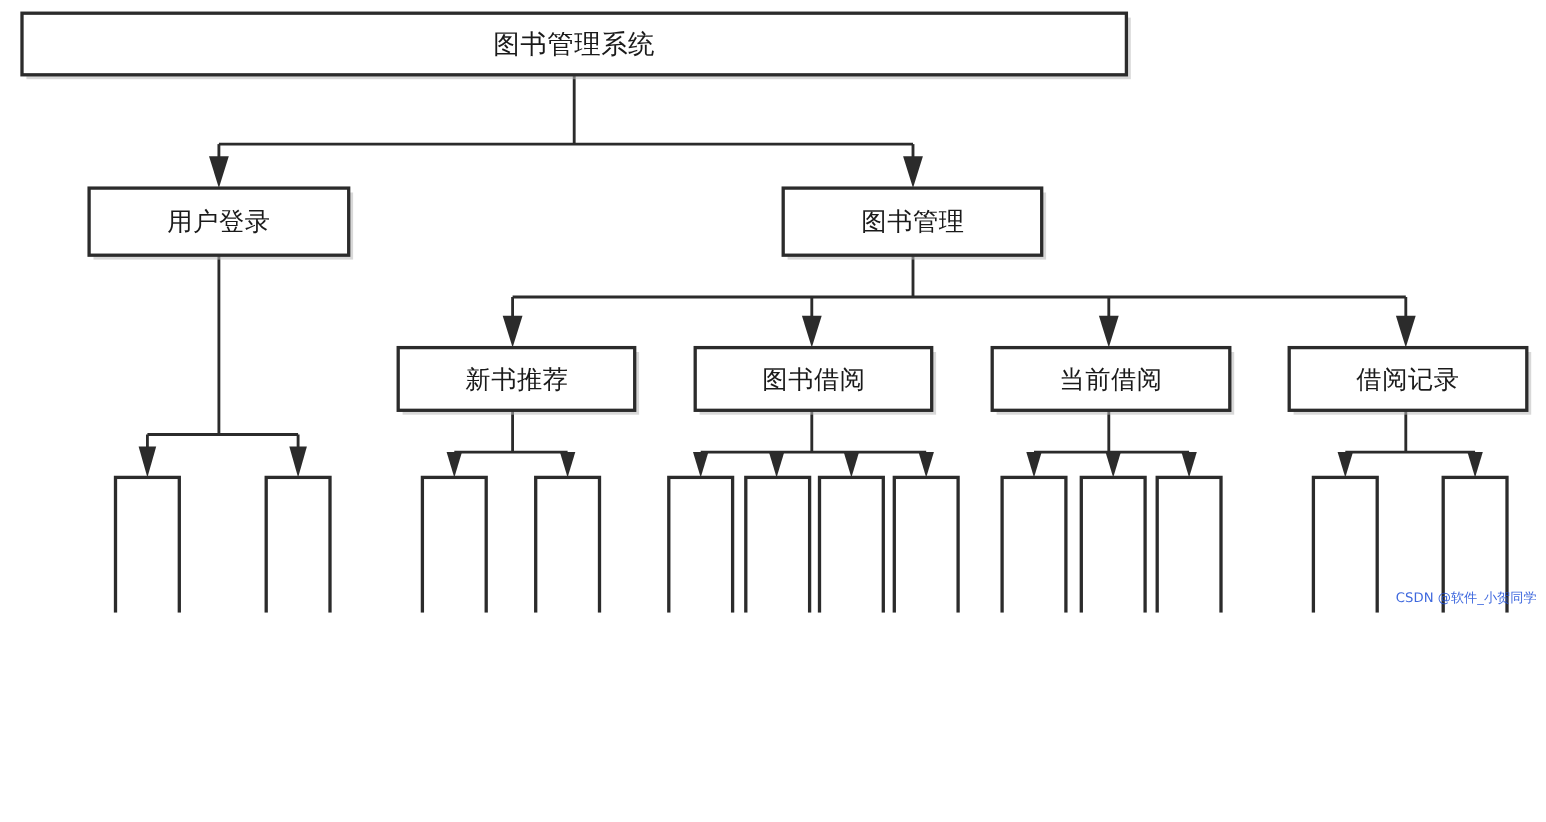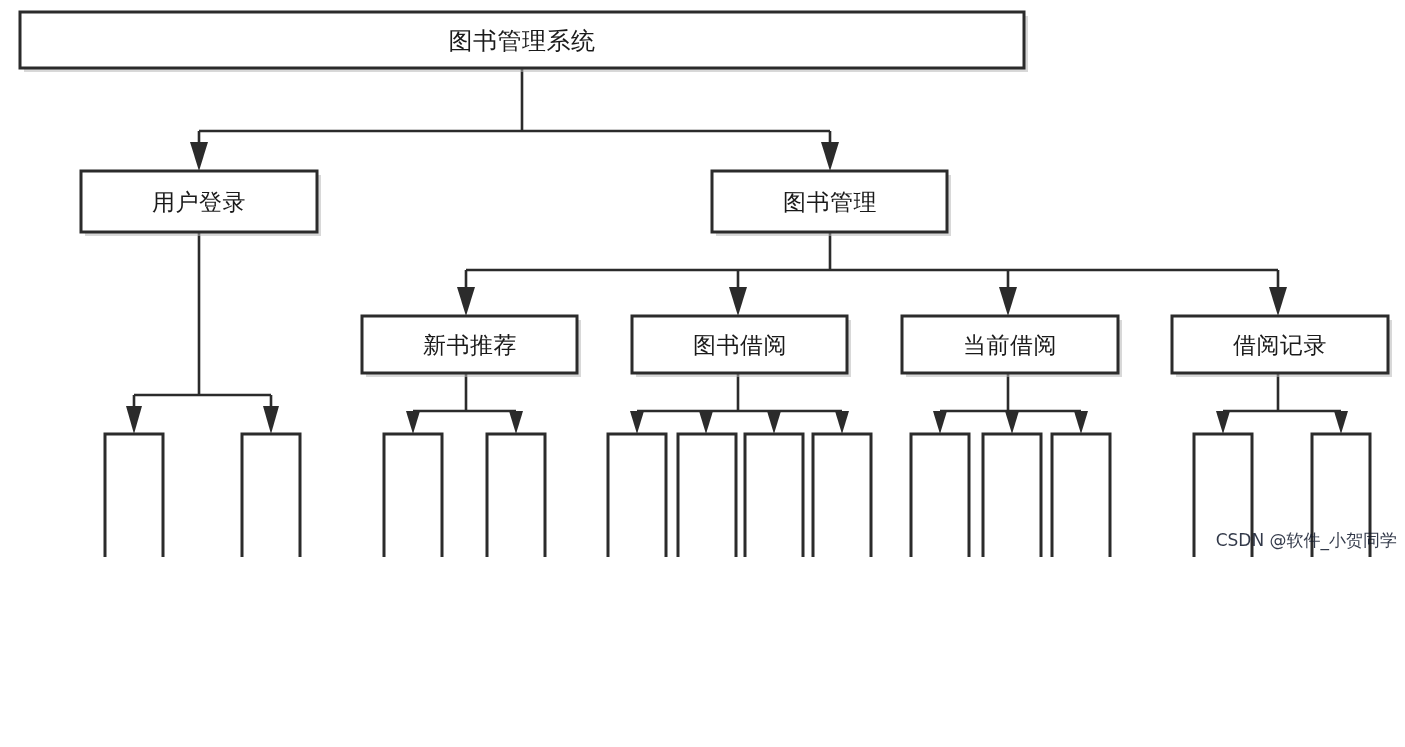--- a/index.html
+++ b/index.html
@@ -76,22 +76,22 @@
     display: flex;
     align-items: center;
     justify-content: center;
     pointer-events: none;
   }
   .watermark {
     position: absolute;
     right: 8px;
     bottom: 5px;
     font-family: "DejaVu Sans", "Liberation Sans", sans-serif;
-    font-size: 17px;
-    color: #0f172a;
+    font-size: 12px;
+    color: #1d4ed8;
     opacity: 0.85;
     white-space: nowrap;
     user-select: none;
   }
 </style>
 </head>
 <body>
 
 <div id="diagram-root">
 

